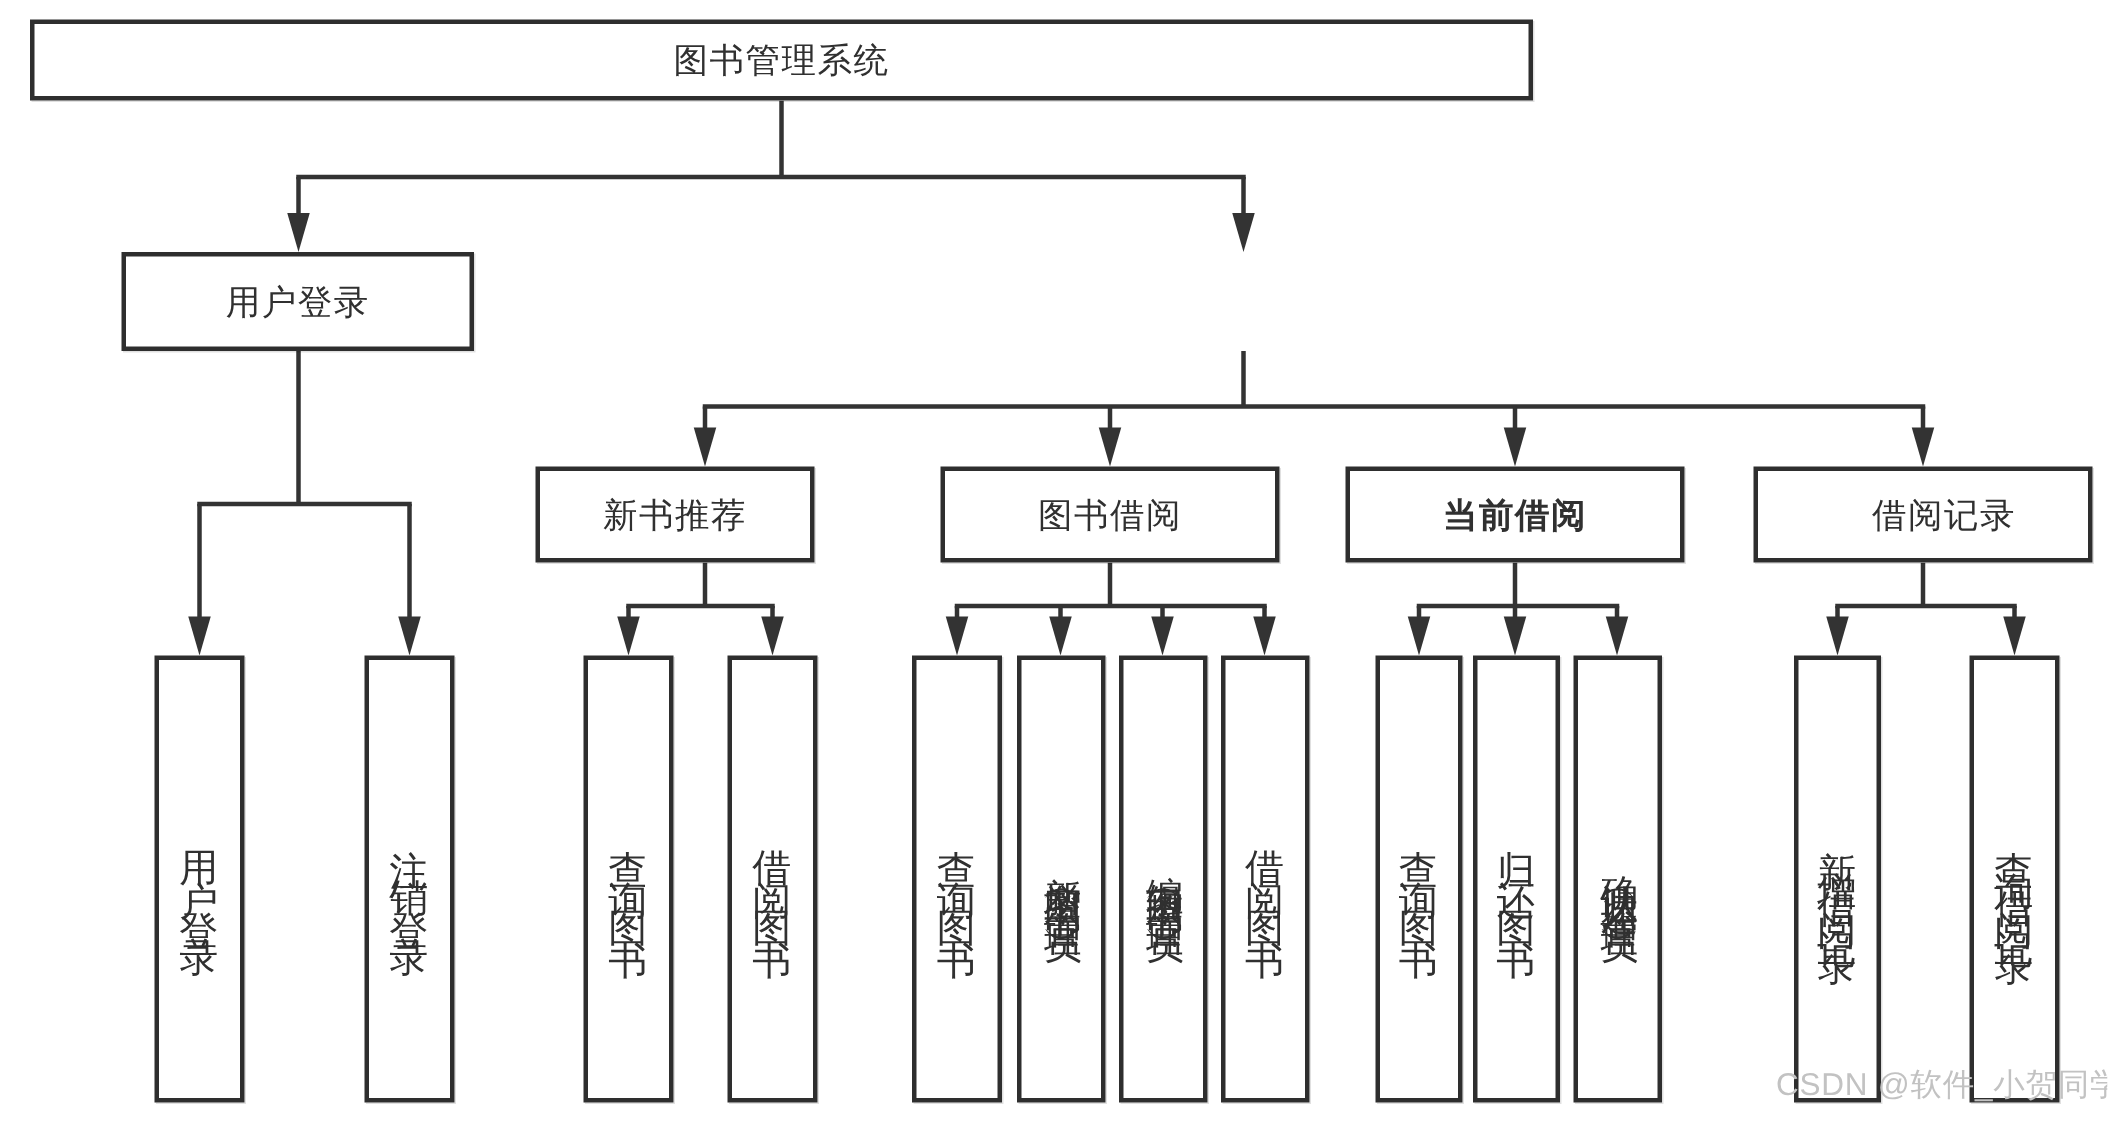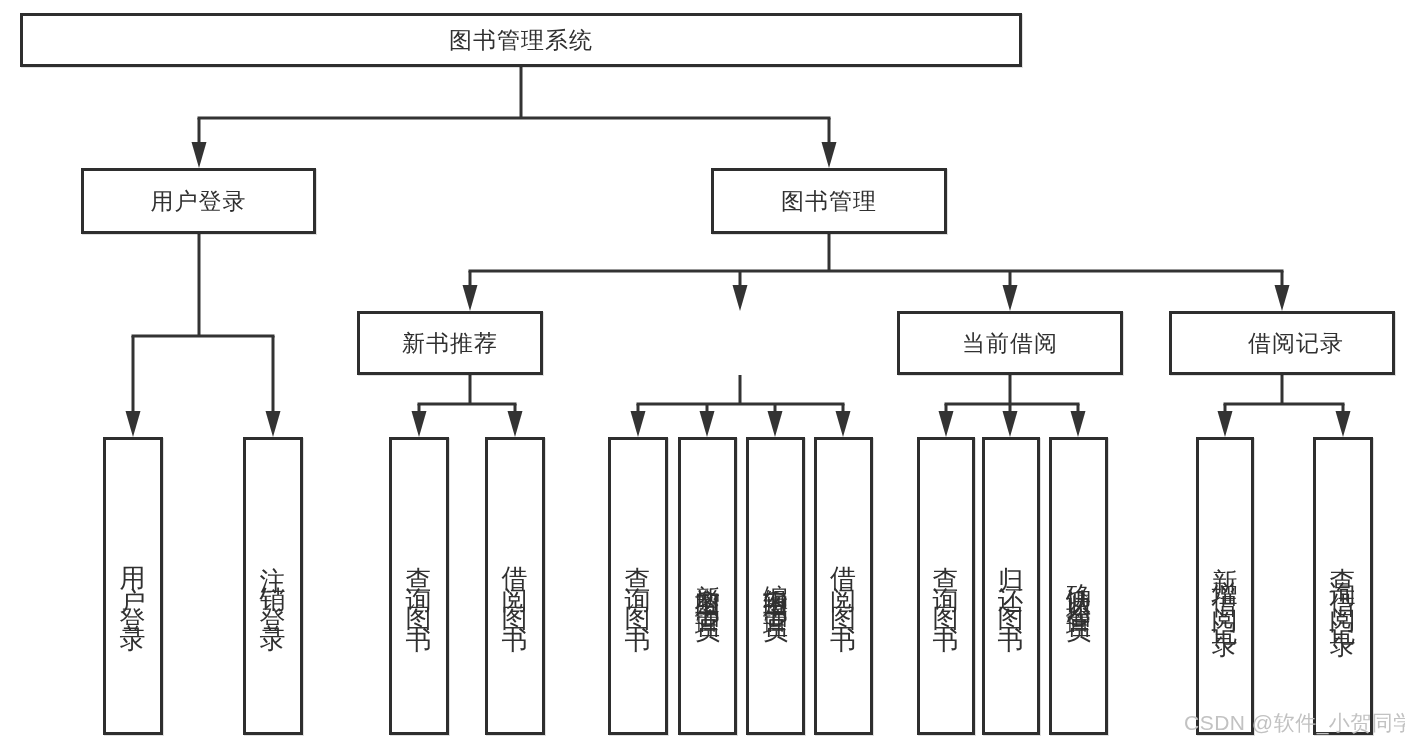--- a/index.html
+++ b/index.html
@@ -104,28 +104,28 @@
       </g>
   </svg>
 
   <div class="node" style="left:20px;top:13px;width:1002px;height:54px;">
     <span class="root-label">图书管理系统</span>
   </div>
 
   <div class="node" style="left:81px;top:168px;width:235px;height:66px;">
     <span class="h-label">用户登录</span>
   </div>
-  <div class="node" style="left:711px;top:168px;width:236px;height:66px;">
-    <span class="h-label">图书管理</span>
-  </div>
 
   <div class="node" style="left:357px;top:311px;width:186px;height:64px;">
     <span class="h-label">新书推荐</span>
   </div>
-  <div class="node" style="left:897px;top:311px;width:226px;height:64px;">
+  <div class="node" style="left:627px;top:311px;width:226px;height:64px;">
+    <span class="h-label">图书借阅</span>
+  </div>
+  <div class="node" style="left:897px;top:311px;width:226px;height:64px;font-weight:bold;">
     <span class="h-label">当前借阅</span>
   </div>
   <div class="node" style="left:1169px;top:311px;width:226px;height:64px;padding-left:28px;">
     <span class="h-label">借阅记录</span>
   </div>
 
   <div class="node" style="left:103px;top:437px;width:60px;height:298px;">
     <span class="v-label">用户登录</span>
   </div>
   <div class="node" style="left:243px;top:437px;width:60px;height:298px;">

